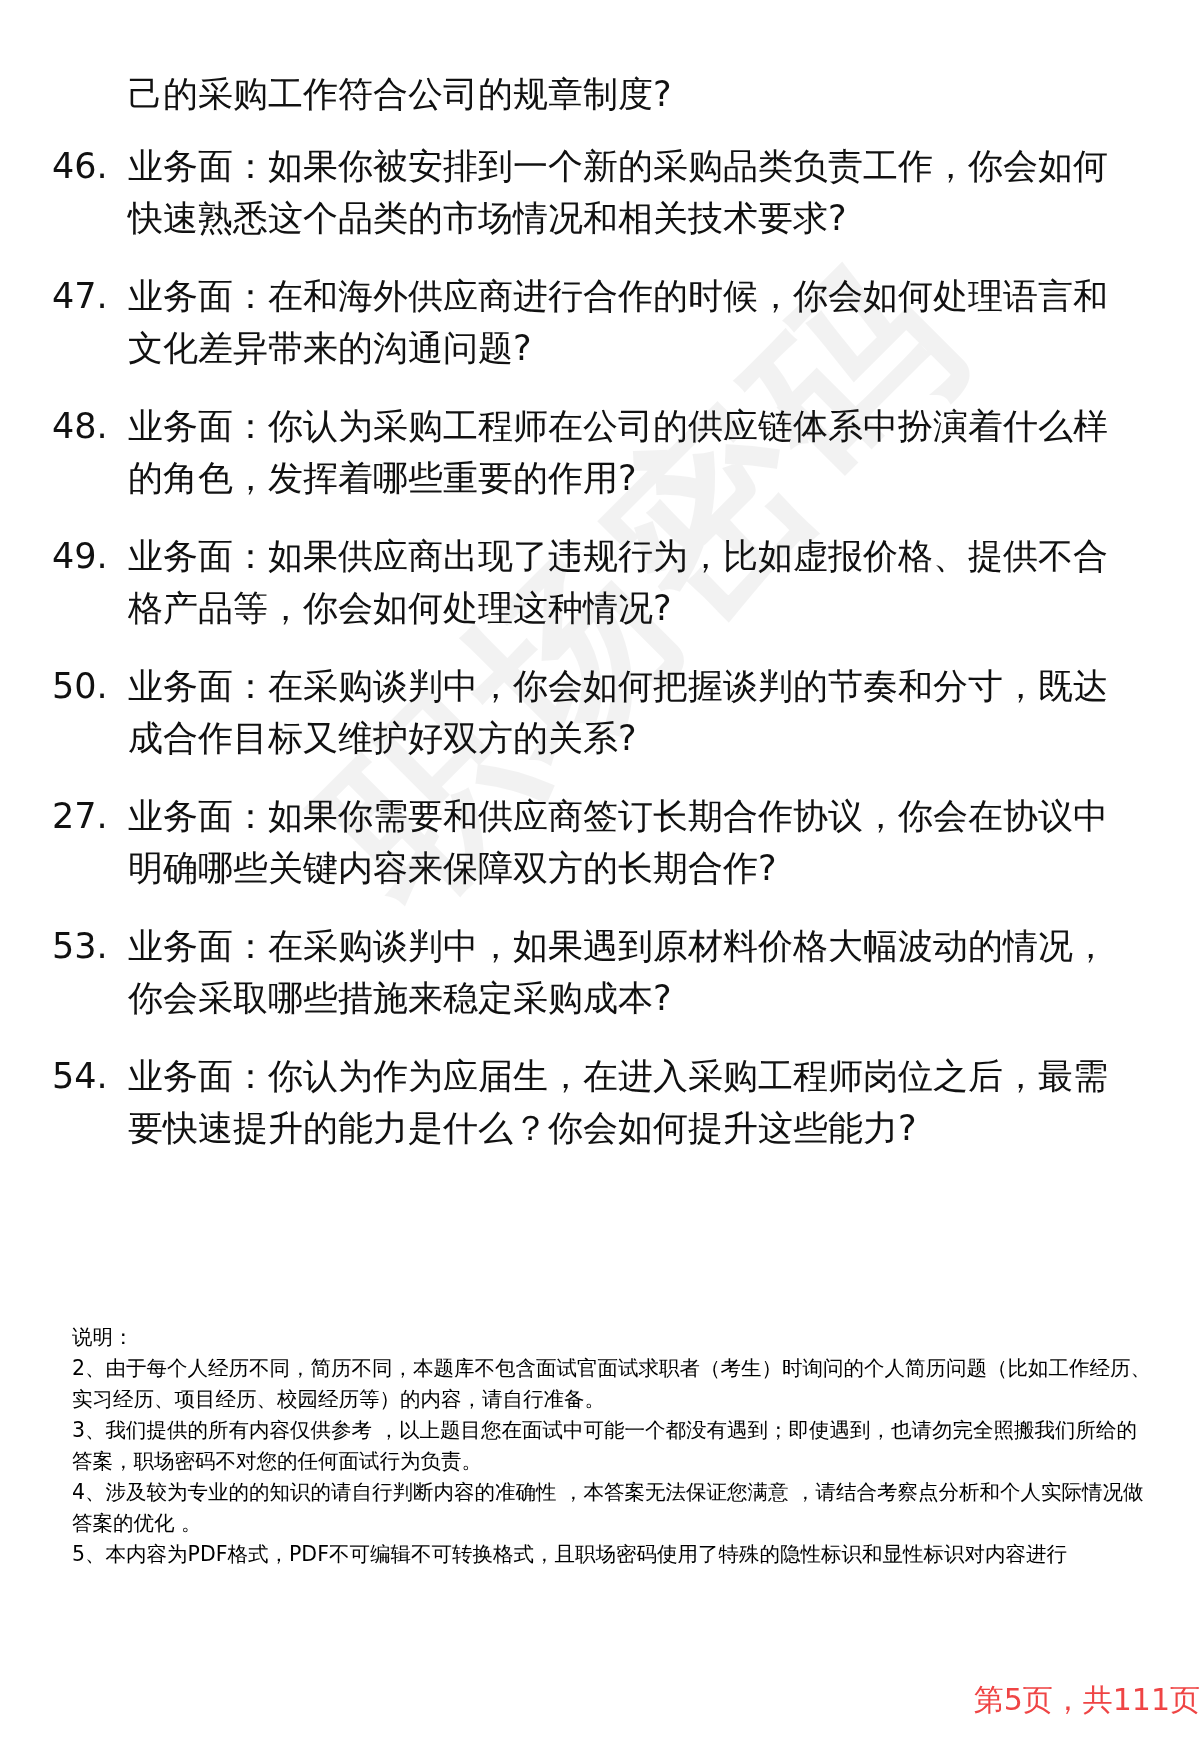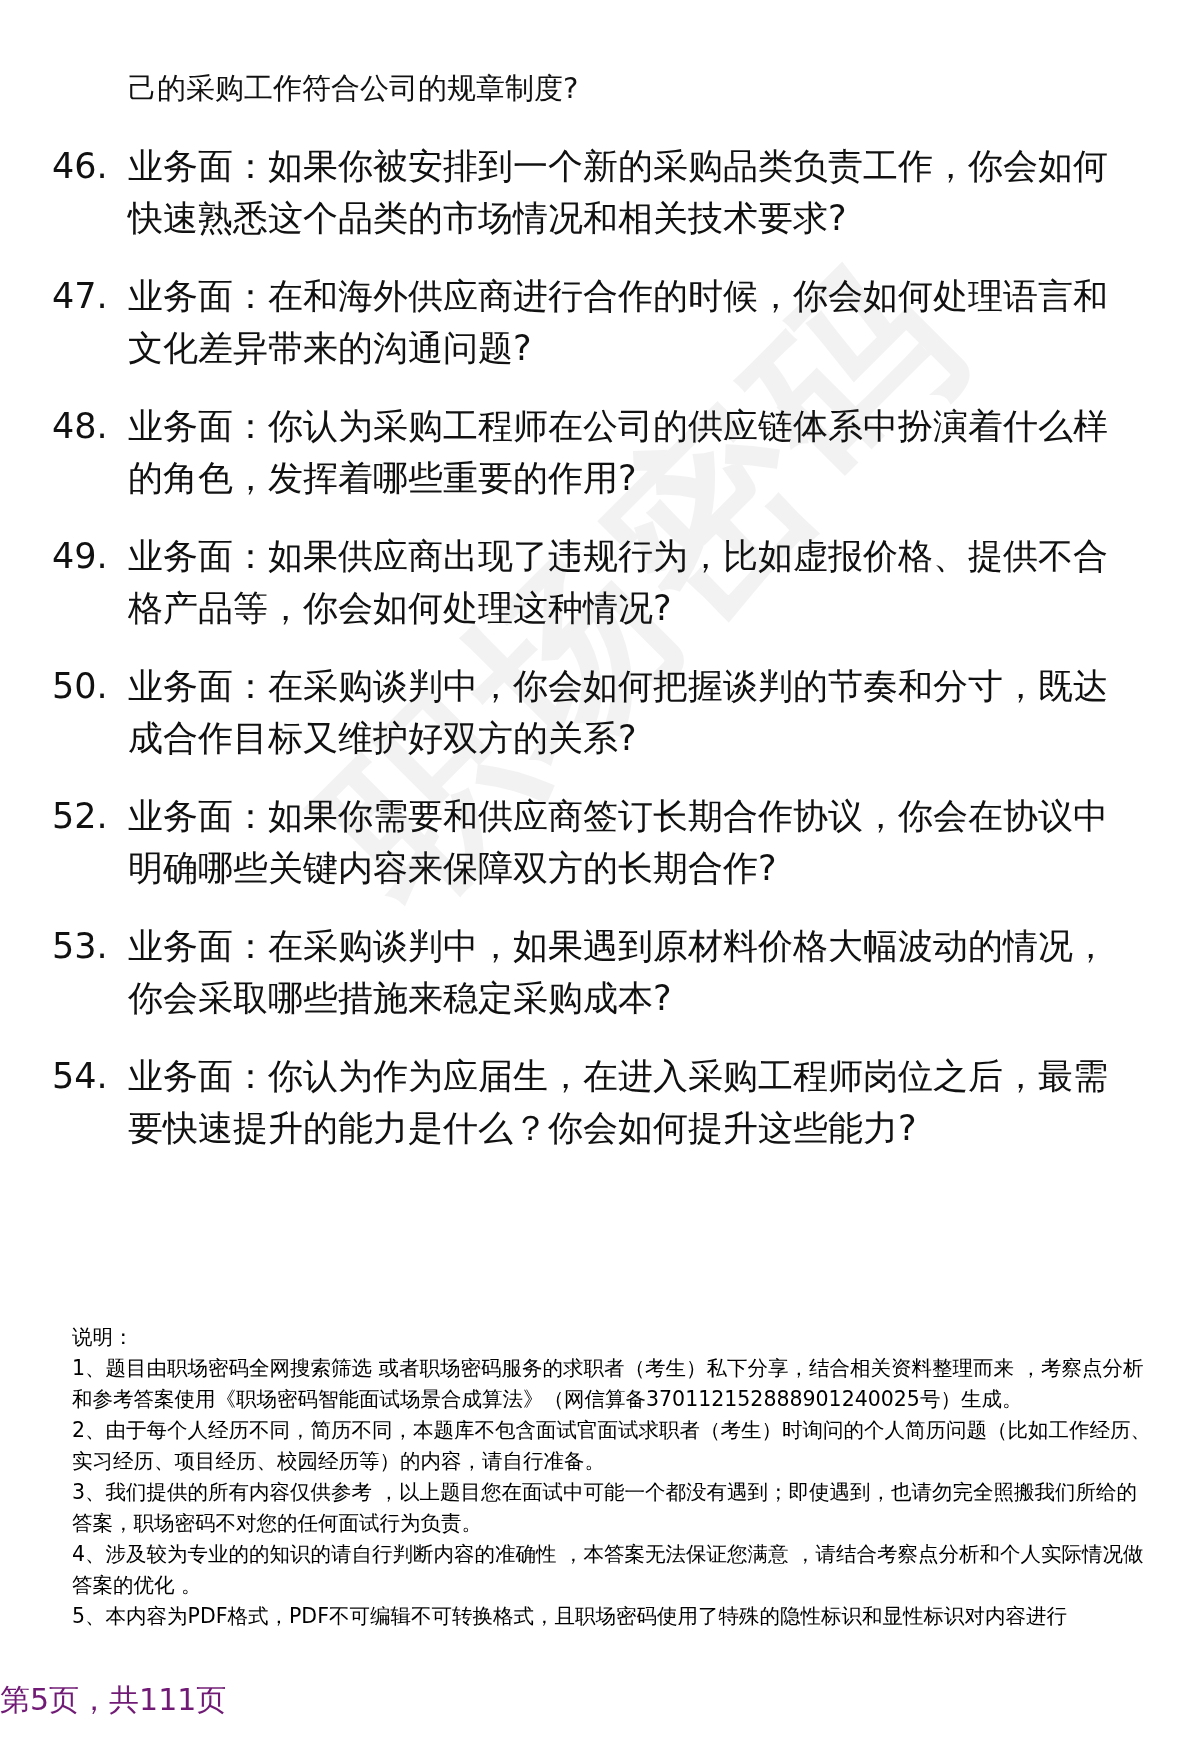--- a/index.html
+++ b/index.html
@@ -2,27 +2,27 @@
 <html><head>
 <meta charset="utf-8">
 <style>
   html, body { margin: 0; padding: 0; background: #ffffff; }
   body { width: 1200px; height: 1755px; position: relative; overflow: hidden;
          font-family: "DejaVu Sans", "Liberation Sans", sans-serif; color: #111; }
   .watermark { position: absolute; left: 230px; top: 420px; width: 900px;
                transform: rotate(-45deg); transform-origin: center;
                font-size: 190px; font-weight: bold; color: rgba(0,0,0,0.05);
                letter-spacing: 10px; white-space: nowrap; pointer-events: none; }
-  .cont { position: absolute; left: 128px; top: 62px; font-size: 29px; line-height: 52px; }
+  .cont { position: absolute; left: 128px; top: 68px; font-size: 35px; line-height: 52px; }
   .questions { position: absolute; left: 52px; top: 140px; width: 1100px; }
   .q { display: flex; font-size: 35px; line-height: 52px; margin-bottom: 26px; justify-content: flex-end; }
   .q .num { width: 76px; flex: none; }
   .q .text { flex: 1; padding-right: 10px; }
   .notes { position: absolute; left: 72px; top: 1322px; width: 1080px; font-size: 20.5px; line-height: 31px; color: #000000; }
-  .footer { position: absolute; left: 0; width: 1200px; top: 1680px; text-align: left; font-size: 30px; color: #701a75; }
+  .footer { position: absolute; left: 0; width: 1200px; top: 1680px; text-align: right; font-size: 30px; color: #ef4444; }
 </style>
 </head>
 <body>
 
 <div class="watermark">职场密码</div>
 
 <div class="cont">己的采购工作符合公司的规章制度?</div>
 
 <div class="questions">
   <div class="q">
@@ -39,35 +39,34 @@
     </div>
   <div class="q">
       <span class="num">49.</span>
       <span class="text">业务面：如果供应商出现了违规行为，比如虚报价格、提供不合格产品等，你会如何处理这种情况?</span>
     </div>
   <div class="q">
       <span class="num">50.</span>
       <span class="text">业务面：在采购谈判中，你会如何把握谈判的节奏和分寸，既达成合作目标又维护好双方的关系?</span>
     </div>
   <div class="q">
-      <span class="num">52.</span>
+      <span class="num">27.</span>
       <span class="text">业务面：如果你需要和供应商签订长期合作协议，你会在协议中明确哪些关键内容来保障双方的长期合作?</span>
     </div>
   <div class="q">
       <span class="num">53.</span>
       <span class="text">业务面：在采购谈判中，如果遇到原材料价格大幅波动的情况，你会采取哪些措施来稳定采购成本?</span>
     </div>
   <div class="q">
       <span class="num">54.</span>
       <span class="text">业务面：你认为作为应届生，在进入采购工程师岗位之后，最需要快速提升的能力是什么？你会如何提升这些能力?</span>
     </div>
 </div>
 
 <div class="notes">
   <div>说明：</div>
-  <div>1、题目由职场密码全网搜索筛选 或者职场密码服务的求职者（考生）私下分享，结合相关资料整理而来 ，考察点分析和参考答案使用《职场密码智能面试场景合成算法》（网信算备370112152888901240025号）生成。</div>
   <div>2、由于每个人经历不同，简历不同，本题库不包含面试官面试求职者（考生）时询问的个人简历问题（比如工作经历、实习经历、项目经历、校园经历等）的内容，请自行准备。</div>
   <div>3、我们提供的所有内容仅供参考 ，以上题目您在面试中可能一个都没有遇到；即使遇到，也请勿完全照搬我们所给的答案，职场密码不对您的任何面试行为负责。</div>
   <div>4、涉及较为专业的的知识的请自行判断内容的准确性 ，本答案无法保证您满意 ，请结合考察点分析和个人实际情况做答案的优化 。</div>
   <div>5、本内容为PDF格式，PDF不可编辑不可转换格式，且职场密码使用了特殊的隐性标识和显性标识对内容进行</div>
 </div>
 
 <div class="footer">第5页，共111页</div>
 
 </body></html>

